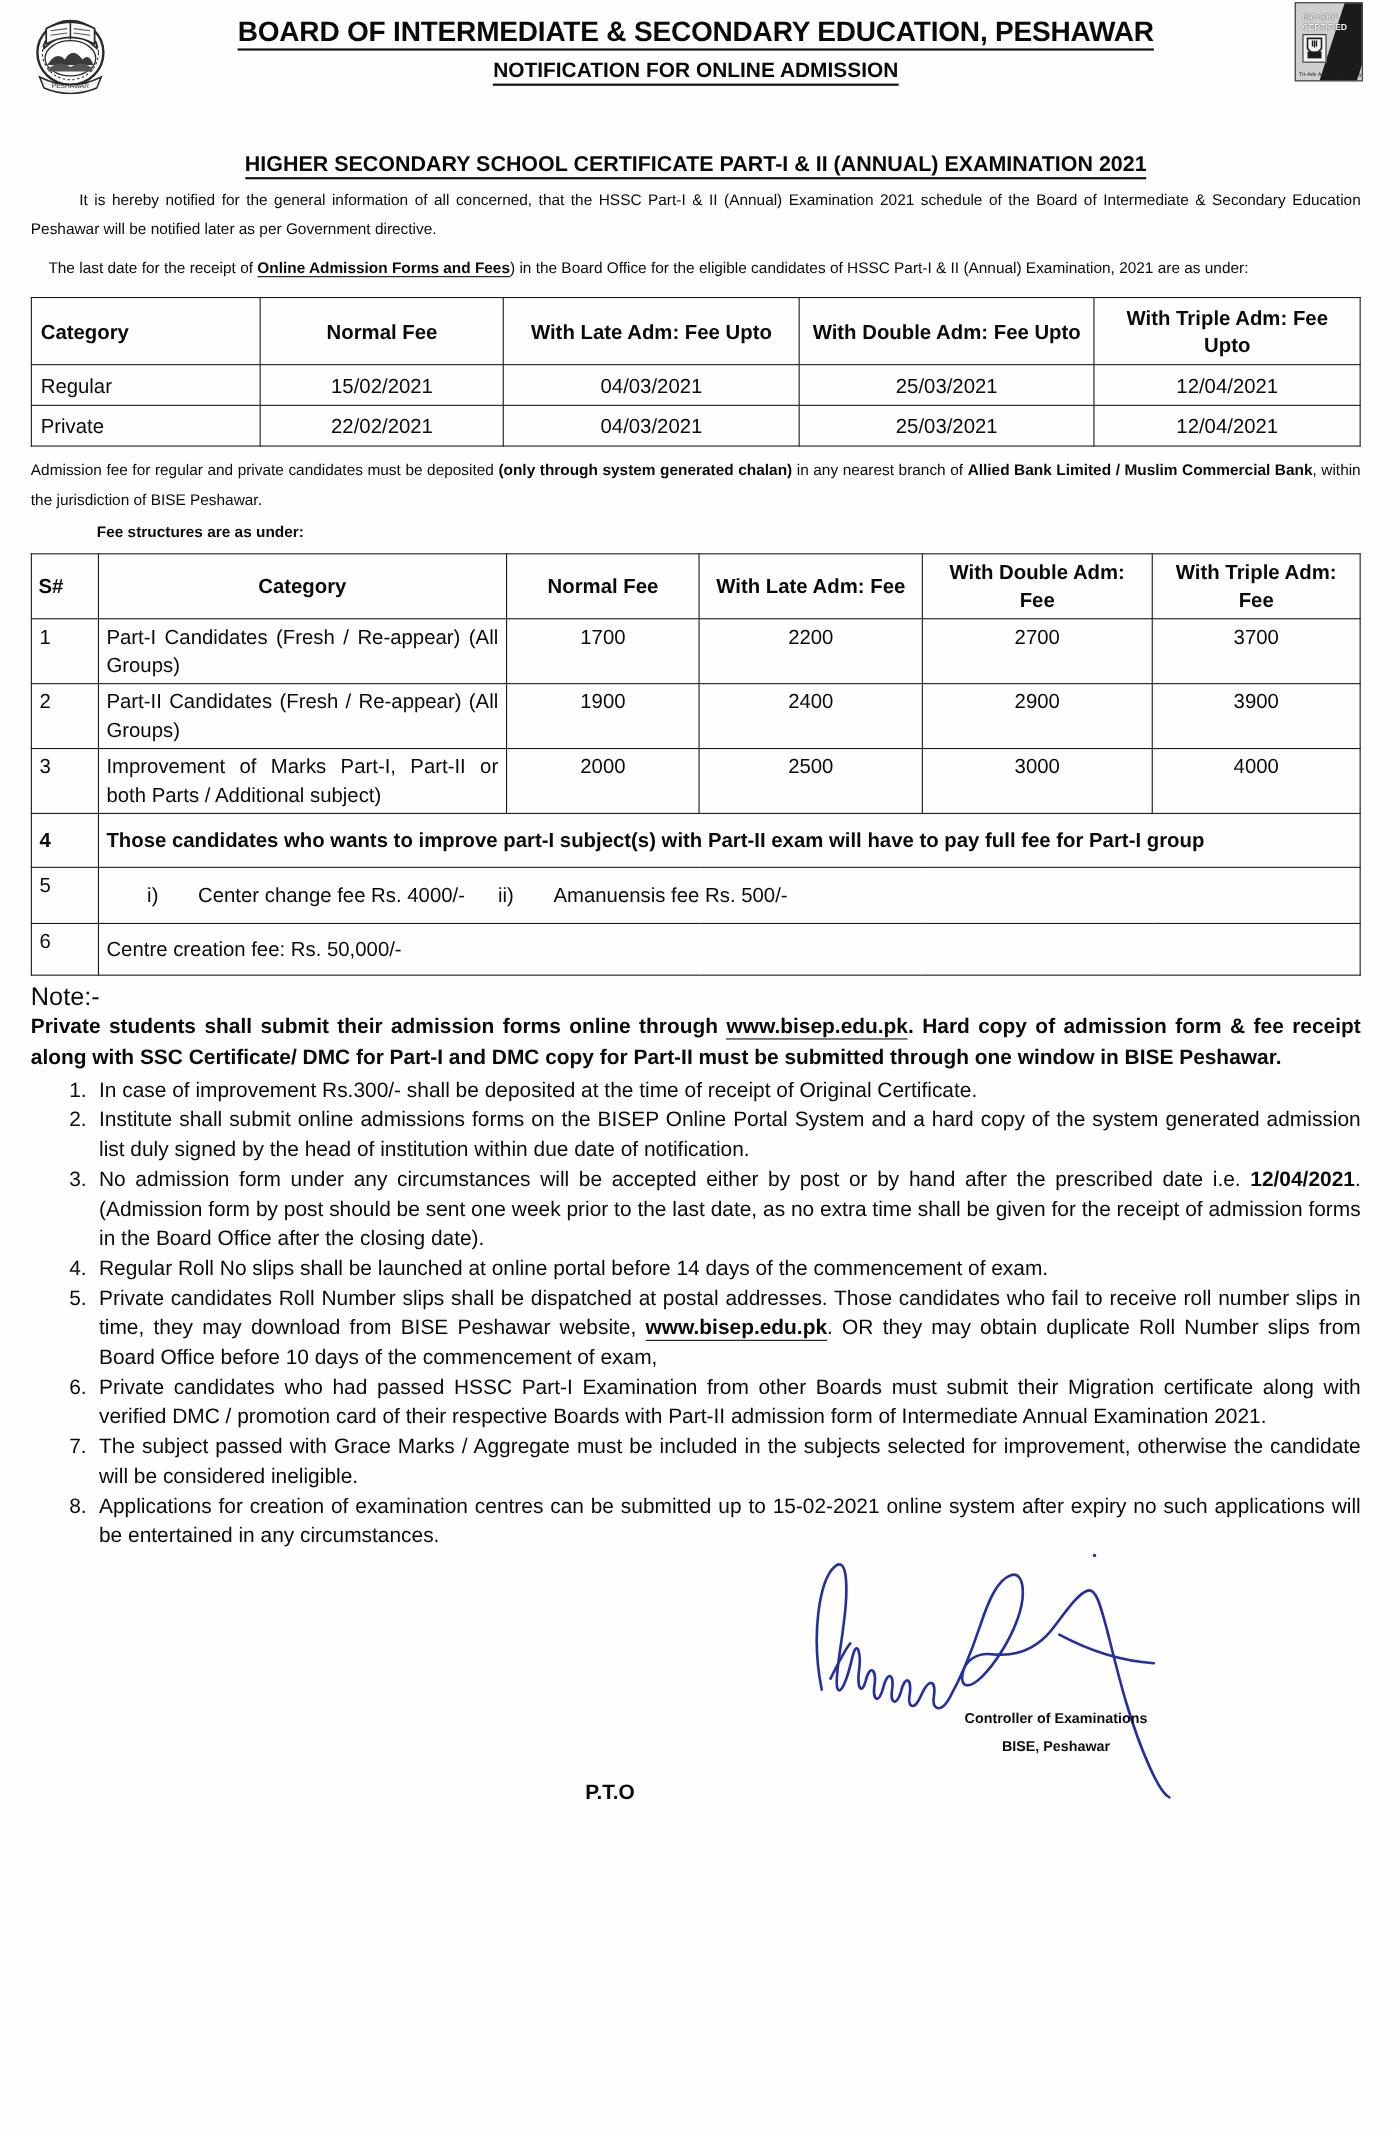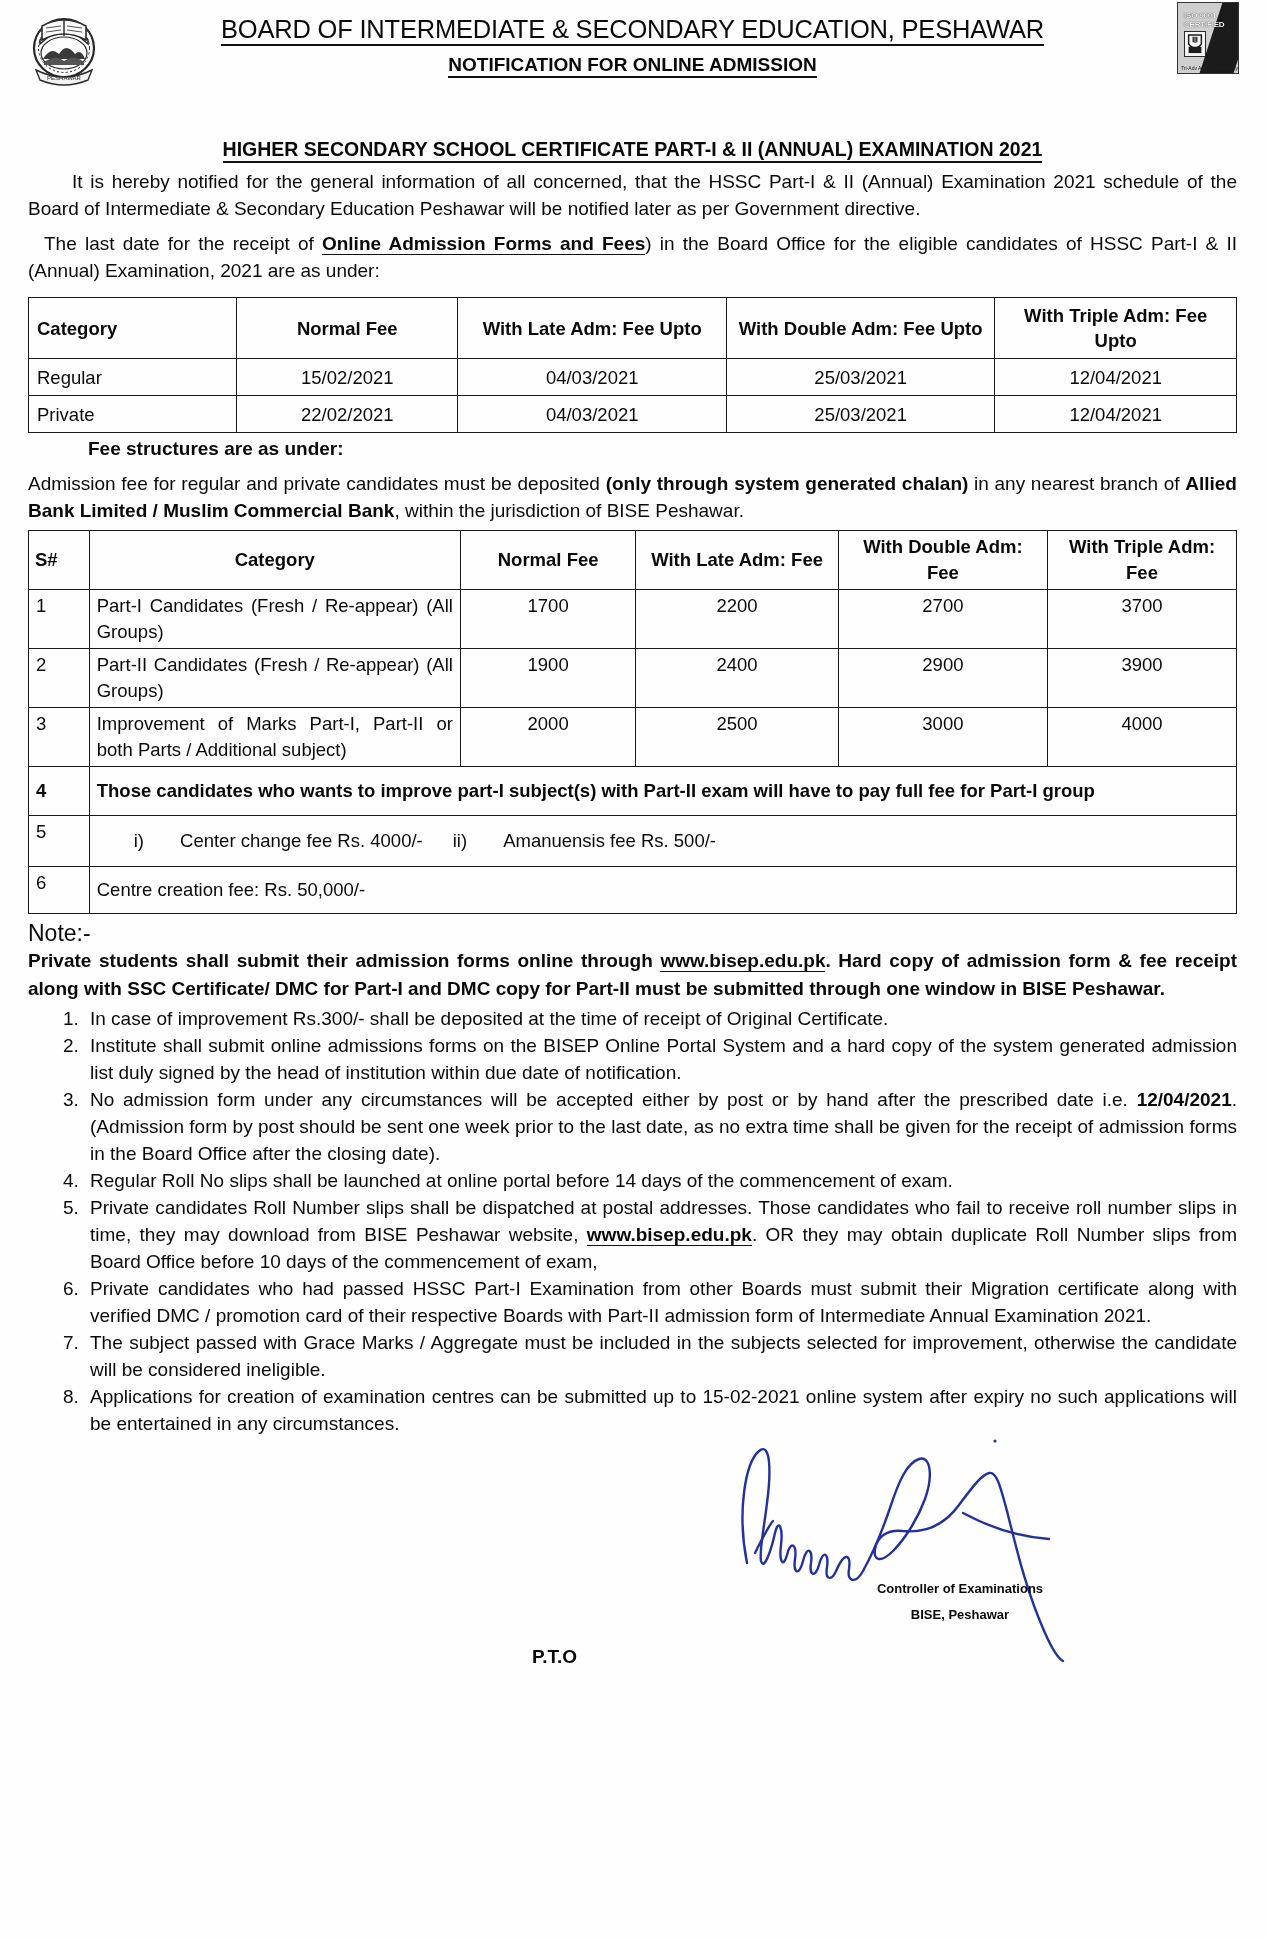--- a/index.html
+++ b/index.html
@@ -81,21 +81,21 @@
     bottom: 2px; left: 3px;
     font-size: 5px;
     color: #202020;
     z-index: 3;
     white-space: nowrap;
   }
   h1.title-main {
     margin: 0;
     text-align: center;
     font-size: 25.5px;
-    font-weight: normal;
+    font-weight: bold;
     letter-spacing: -0.2px;
     line-height: 30px;
     padding: 6px 66px 0 66px;
   }
   h1.title-main span.u { border-bottom: 2px solid #111; padding-bottom: 1px; }
   h2.title-sub {
     margin: 10px 0 0 0;
     text-align: center;
     font-size: 19px;
     font-weight: bold;
@@ -107,21 +107,21 @@
     text-align: center;
     font-size: 19.5px;
     font-weight: bold;
     line-height: 22px;
   }
   h3.title-exam span.u { border-bottom: 2px solid #111; padding-bottom: 1px; }
 
   
   p.para {
     margin: 8px 0 0 0;
-    font-size: 19px;
+    font-size: 14px;
     line-height: 27px;
     text-align: justify;
     text-justify: inter-word;
   }
   p.para.indent { text-indent: 44px; }
   p.para.indent-sm { text-indent: 16px; }
   .b { font-weight: bold; }
   .bu { font-weight: bold; border-bottom: 1.5px solid #111; }
   .u { border-bottom: 1.5px solid #111; }
 
@@ -326,23 +326,23 @@
       <tr>
         <td class="left">Private</td>
         <td>22/02/2021</td>
         <td>04/03/2021</td>
         <td>25/03/2021</td>
         <td>12/04/2021</td>
       </tr>
     </tbody>
   </table>
 
+  <p class="para"><span>Admission fee for regular and private candidates must be deposited </span><span class="b">(only through system generated chalan)</span><span> in any nearest branch of </span><span class="b">Allied Bank Limited / Muslim Commercial Bank</span><span>, within the jurisdiction of BISE Peshawar.</span></p>
+
   <p class="para" style="text-indent:60px;font-weight:bold;margin-top:2px;">Fee structures are as under:</p>
-
-  <p class="para"><span>Admission fee for regular and private candidates must be deposited </span><span class="b">(only through system generated chalan)</span><span> in any nearest branch of </span><span class="b">Allied Bank Limited / Muslim Commercial Bank</span><span>, within the jurisdiction of BISE Peshawar.</span></p>
 
   <table class="fees">
     <colgroup>
       <col style="width:4.5%">
         <col style="width:27.5%">
         <col style="width:13%">
       <col style="width:15%">
         <col style="width:15.5%">
         <col style="width:14%">
     </colgroup>

